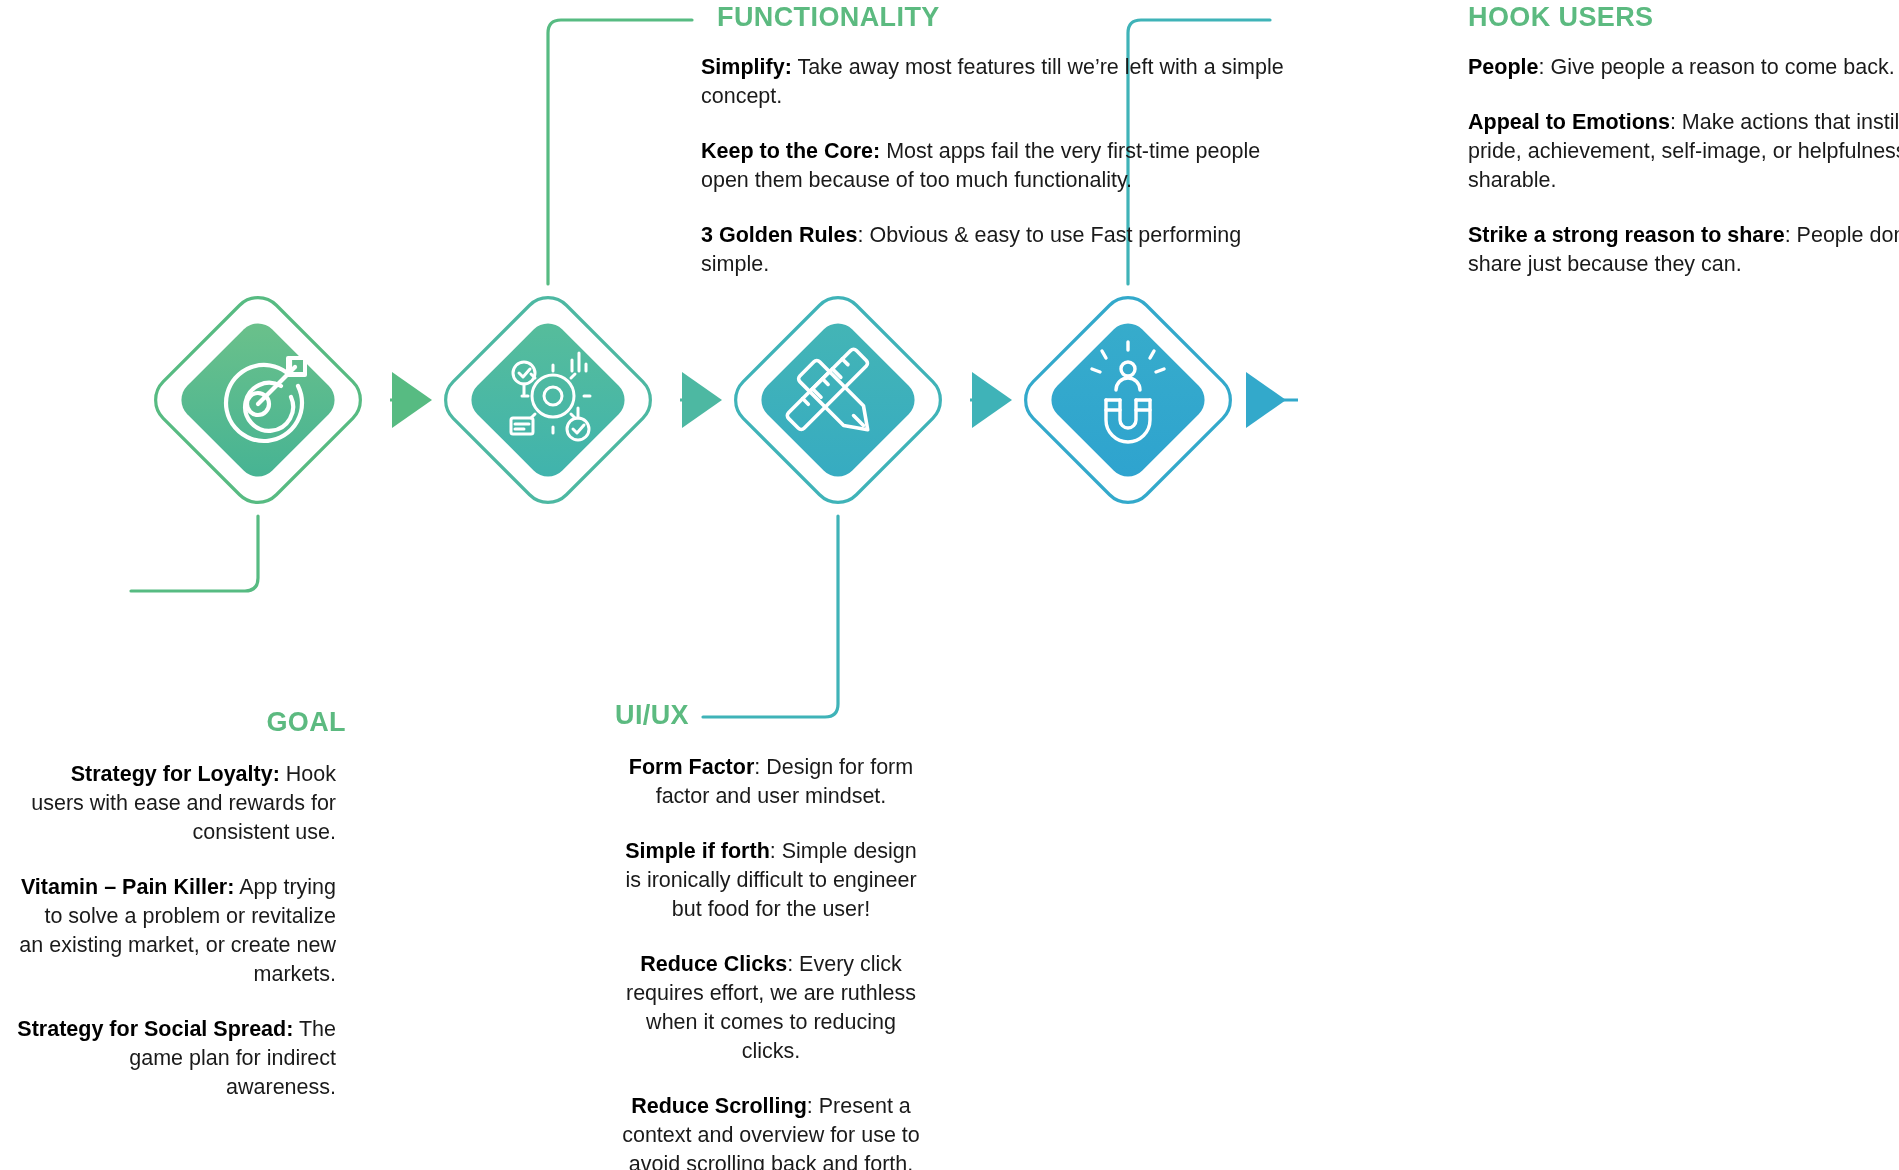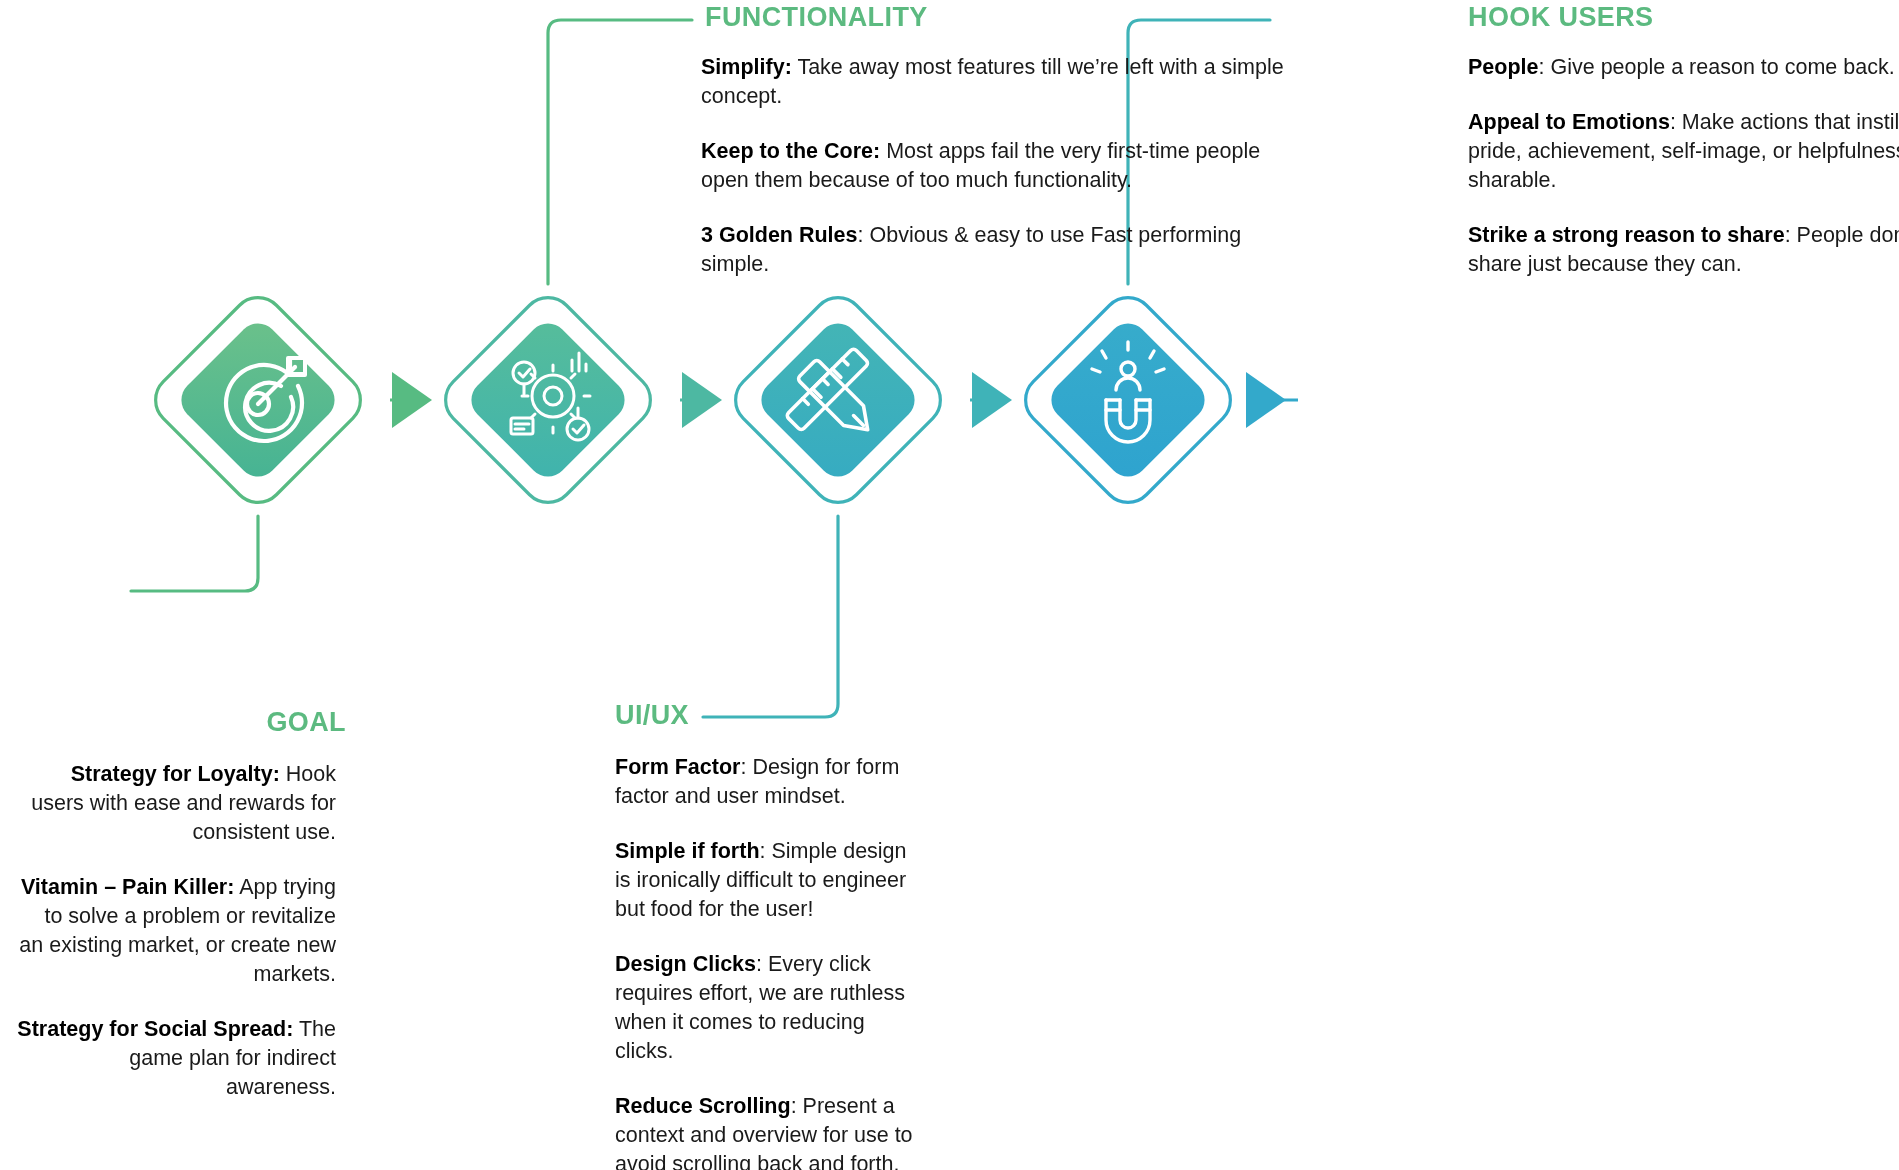--- a/index.html
+++ b/index.html
@@ -41,32 +41,32 @@
     margin-bottom: 26px;
   }
   .para:last-child { margin-bottom: 0; }
   .para b { font-weight: bold; color: #000; }
 
   #block-functionality { left: 701px; top: 2px;  width: 400px; }
   #block-hookusers     { left: 1468px; top: 2px; width: 492px; }
   #block-goal          { left: 16px;  top: 707px; width: 330px; text-align: right; }
   #block-uiux          { left: 745px; top: 700px; width: 310px; }
 
-  #block-functionality h2 { margin-left: 4px; }
+  #block-functionality h2 { margin-left: 16px; }
   #block-functionality .para { width: 595px; }
   #block-functionality { width: 600px; }
 
   #block-hookusers .para { width: 492px; }
 
   #block-goal h2 { margin-bottom: 22px; }
   #block-goal .para { width: 320px; }
 
   #block-uiux { left: 745px; }
   #block-uiux h2 { margin-left: -130px; margin-bottom: 22px; }
-  #block-uiux .para { width: 312px; margin-left: -130px; }
+  #block-uiux .para { width: 312px; margin-left: -130px; text-align: center; }
 </style>
 </head>
 <body>
 
 <div id="stage">
 
   <svg class="layer" viewBox="0 0 1899 1170">
     <defs>
       <linearGradient id="g0" x1="0" y1="0" x2="1" y2="1">
         <stop offset="0%" stop-color="#6cc18a"></stop>
@@ -264,20 +264,20 @@
 
   <div class="block" id="block-uiux">
     <h2>UI/UX</h2>
     <p class="para">
       <b>Form Factor</b><span>: Design for form factor and user mindset.</span>
     </p>
     <p class="para">
       <b>Simple if forth</b><span>: Simple design is ironically difficult to engineer but food for the user!</span>
     </p>
     <p class="para">
-      <b>Design Clicks</b><span>: Every click requires effort, we are ruthless when it comes to reducing clicks.</span>
+      <b>Reduce Clicks</b><span>: Every click requires effort, we are ruthless when it comes to reducing clicks.</span>
     </p>
     <p class="para">
       <b>Reduce Scrolling</b><span>: Present a context and overview for use to avoid scrolling back and forth.</span>
     </p>
   </div>
 
 </div>
 
 </body></html>

